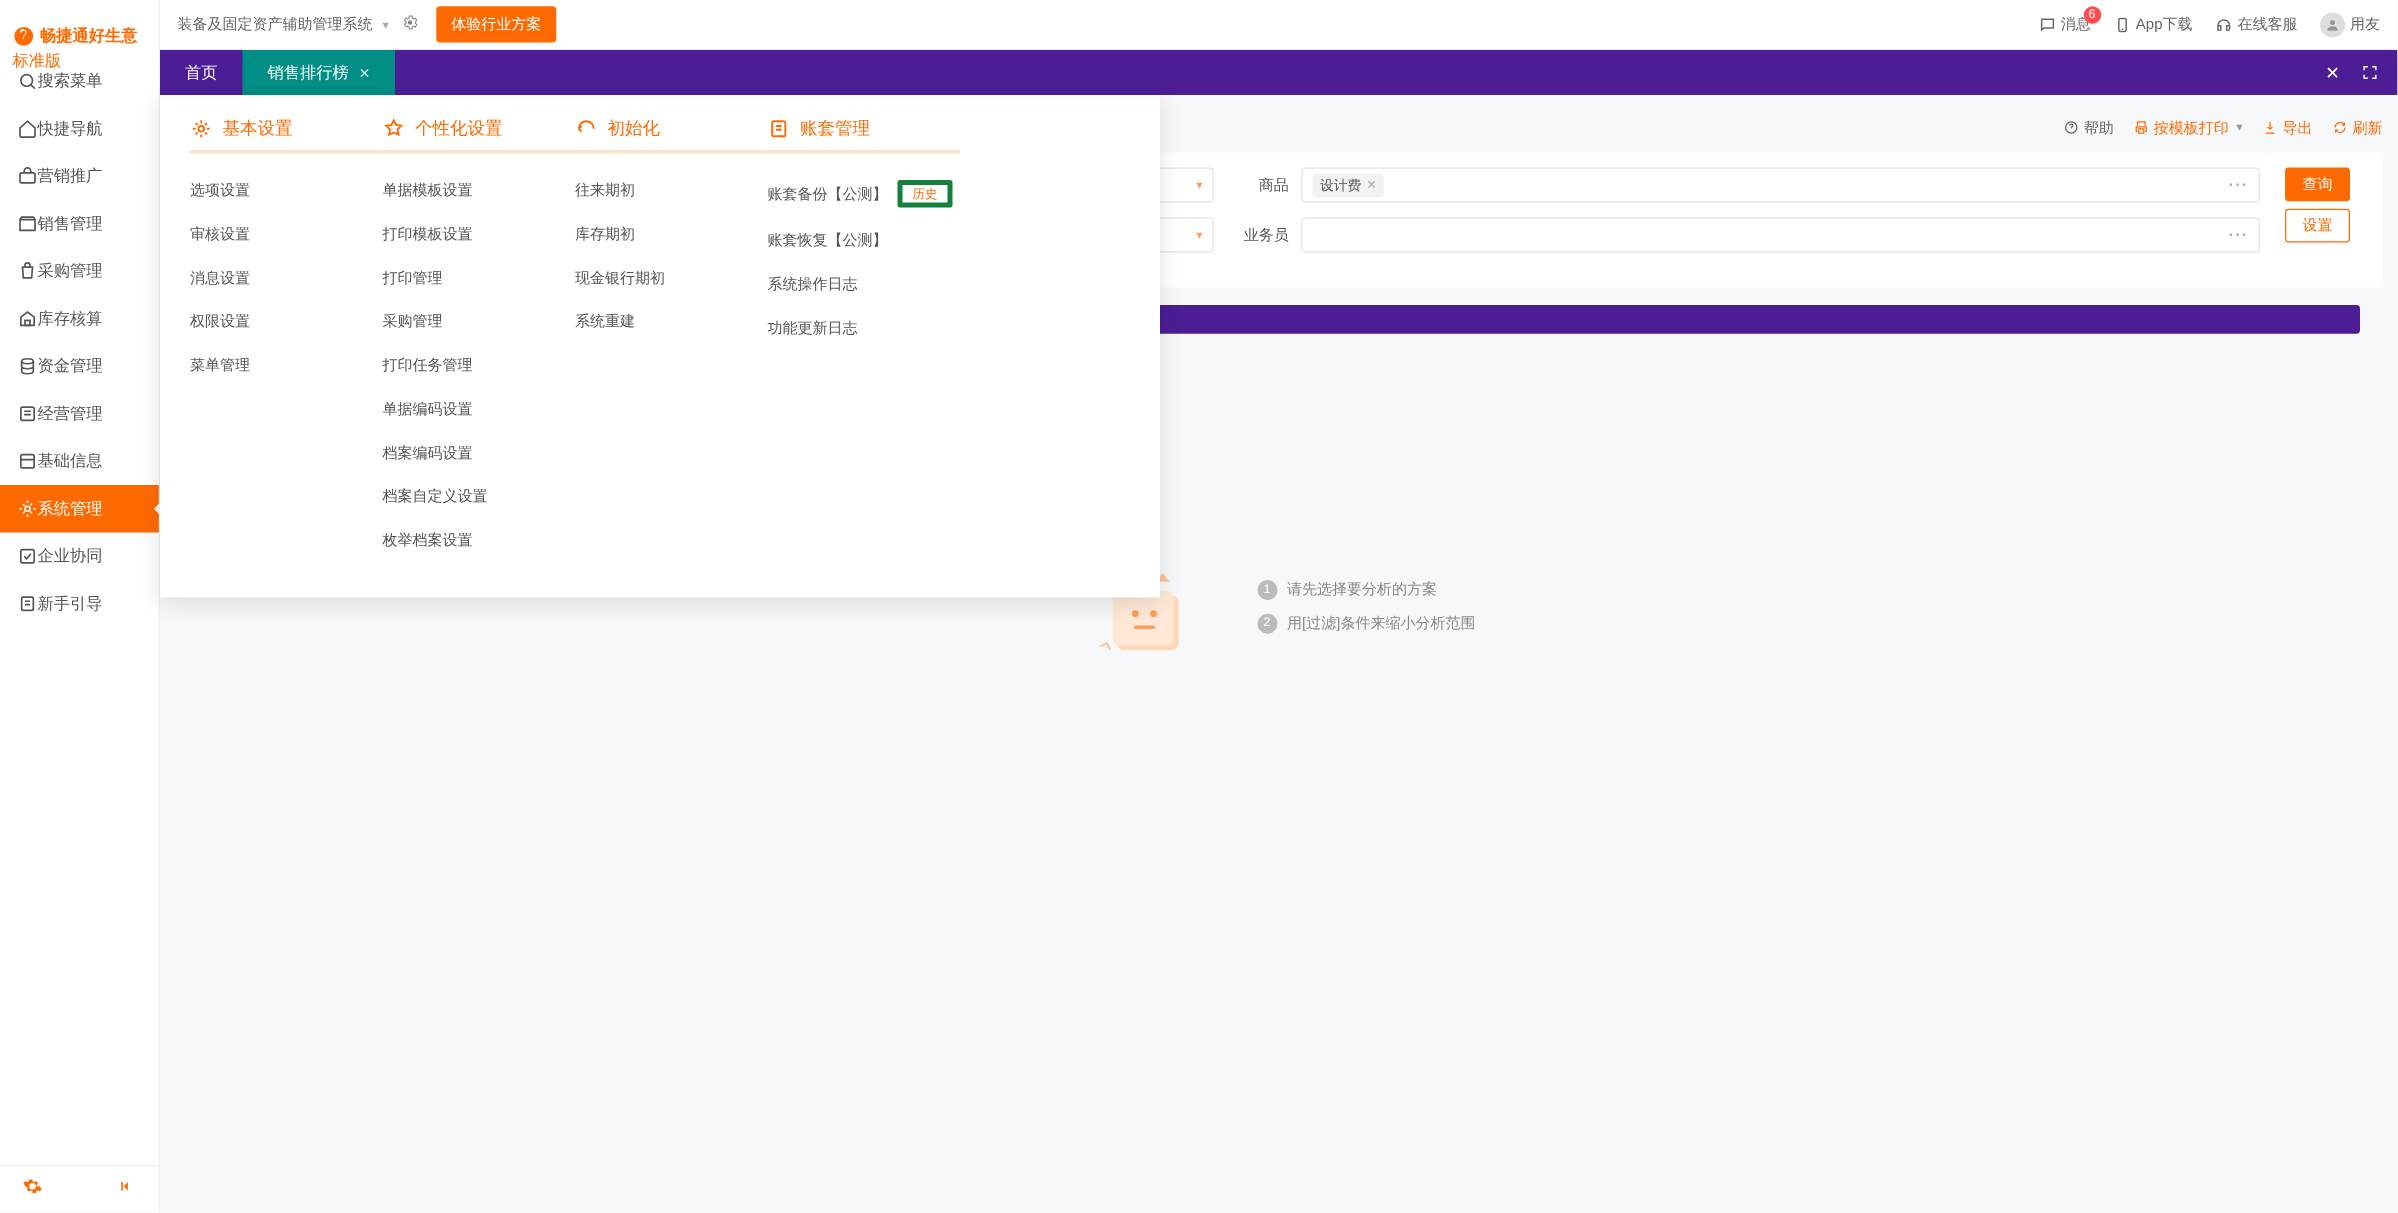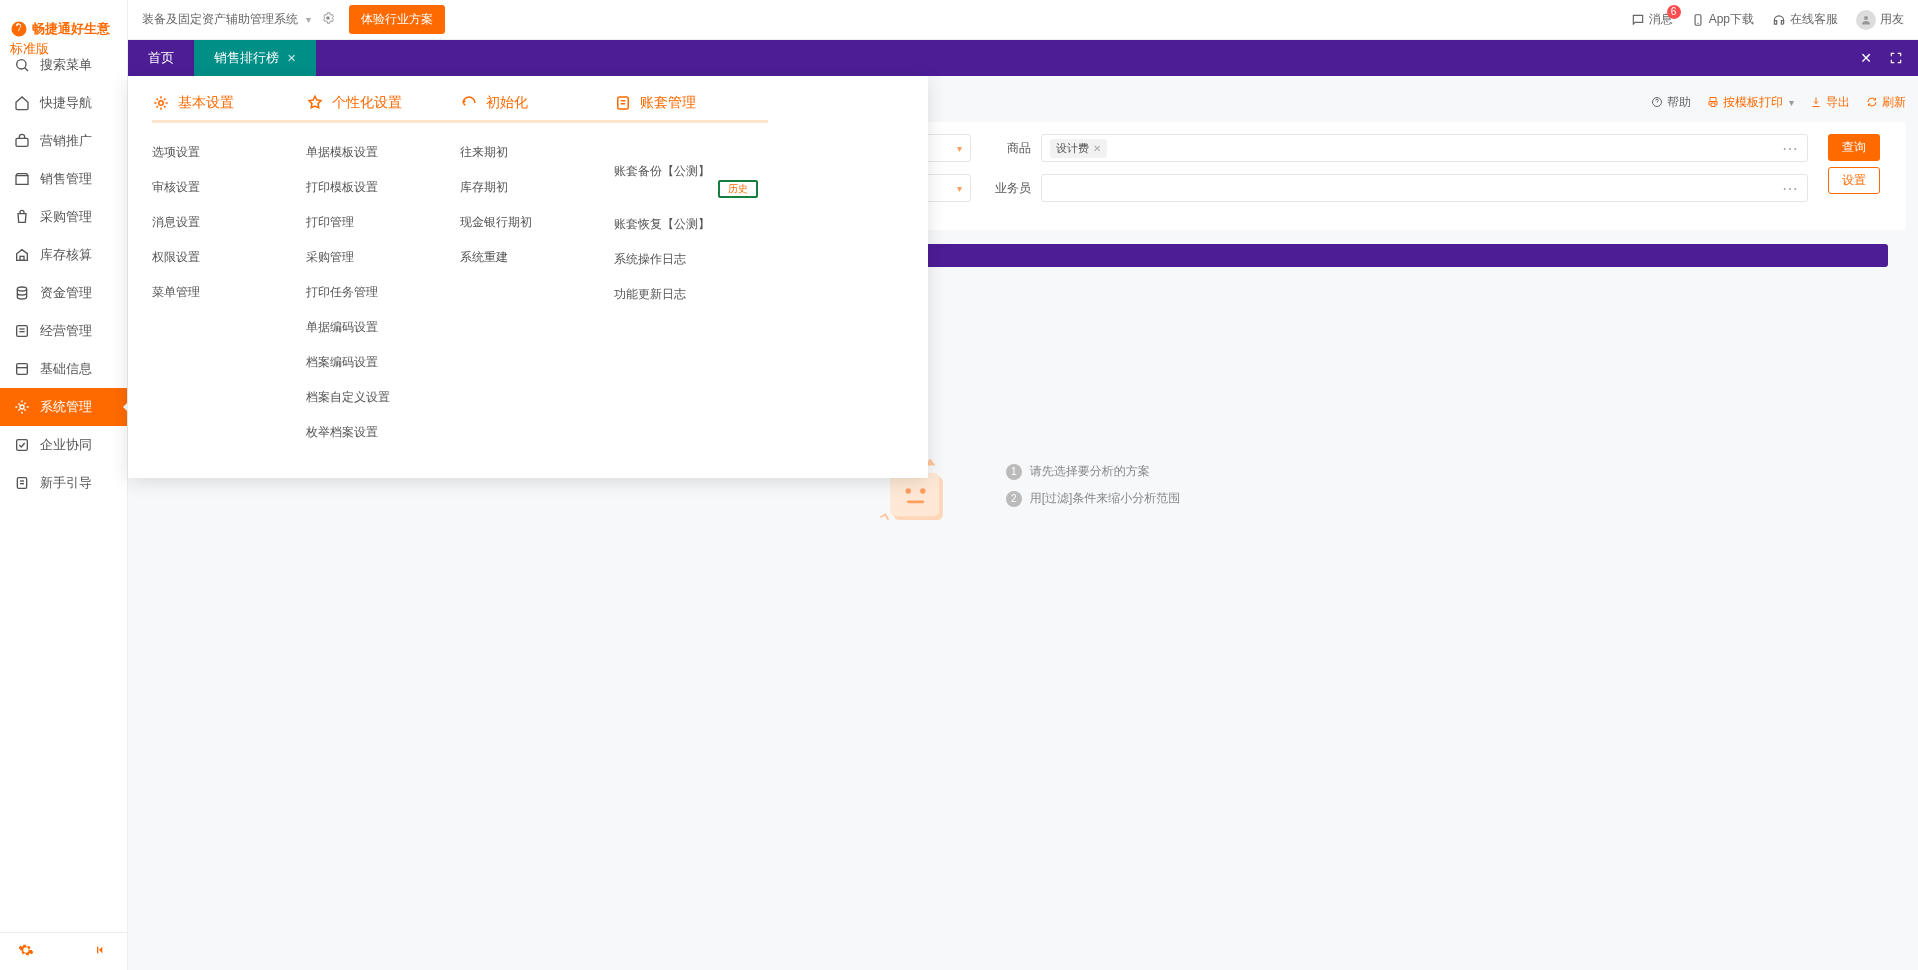--- a/index.html
+++ b/index.html
@@ -6,21 +6,21 @@
     body { background: #f7f8fa; overflow: hidden; width: 1918px; height: 970px; position: relative; }
     
     
     .sidebar { position: absolute; left: 0; top: 0; width: 128px; height: 100%; background: #fff; border-right: 1px solid #eee; display: flex; flex-direction: column; }
     .logo-area { height: 40px; display: flex; align-items: flex-start; padding: 20px 10px; gap: 6px; flex-direction: column; }
     .logo-row { display: flex; align-items: center; gap: 4px; }
     .logo-mark { width: 18px; height: 18px; display: inline-flex; }
     .logo-text { color: #ff6a00; font-size: 13px; font-weight: 600; }
     .logo-sub { color: #ff6a00; font-size: 13px; margin-left: 0; margin-top: -4px; }
     .nav-list { flex: 1; padding-top: 6px; }
-    .nav-item { display: flex; align-items: center; gap: 10px; padding: 10px 14px; font-size: 13px; color: #555; cursor: pointer; position: relative; }
+    .nav-item { display: flex; align-items: center; padding: 10px 14px; font-size: 13px; color: #555; cursor: pointer; position: relative; }
     .nav-item.active { background: #ff6a00; color: #fff; }
     .nav-item.active::after { content: ""; position: absolute; right: -1px; top: 50%; transform: translateY(-50%); border-top: 5px solid transparent; border-bottom: 5px solid transparent; border-right: 5px solid #f7f8fa; }
     .nav-icon { width: 16px; height: 16px; display: inline-flex; align-items: center; justify-content: center; }
     .sidebar-footer { height: 38px; border-top: 1px solid #eee; display: flex; align-items: center; justify-content: space-between; padding: 0 18px; }
     .sidebar-footer .gear, .sidebar-footer .collapse { color: #ff6a00; cursor: pointer; }
 
     
     .topbar { position: absolute; left: 128px; top: 0; right: 0; height: 40px; background: #fff; display: flex; align-items: center; padding: 0 14px; border-bottom: 1px solid #eee; }
     .org-select { display: flex; align-items: center; gap: 8px; font-size: 12px; color: #666; }
     .org-text { max-width: 180px; overflow: hidden; text-overflow: ellipsis; white-space: nowrap; }
@@ -65,21 +65,21 @@
     .empty-steps .step { display: flex; align-items: center; gap: 8px; margin-bottom: 10px; }
     .step-num { width: 16px; height: 16px; border-radius: 50%; background: #bbb; color: #fff; font-size: 10px; display: inline-flex; align-items: center; justify-content: center; }
 
     
     .mega-flyout { position: absolute; left: 128px; top: 76px; width: 800px; background: #fff; box-shadow: 0 4px 18px rgba(0,0,0,.12); z-index: 50; padding: 18px 24px 28px; display: flex; gap: 0; }
     .mega-col { width: 154px; }
     .mega-head { display: flex; align-items: center; gap: 8px; font-size: 14px; color: #ff6a00; font-weight: 500; padding-bottom: 8px; border-bottom: 3px solid #ffe4cc; margin-bottom: 12px; }
     .mega-head .h-ico { width: 18px; height: 18px; }
     .mega-head.lite { color: #555; border-bottom-color: transparent; }
     .mega-item { font-size: 12px; color: #555; padding: 9px 0; cursor: pointer; display: flex; align-items: center; gap: 8px; }
-    .mega-badge { border: 2px solid #15803d; color: #ff6a00; font-size: 10px; padding: 0 8px; border-radius: 2px; margin-top: 36px; }
+    .mega-badge { border: 4px solid #15803d; color: #ff6a00; font-size: 10px; padding: 0 8px; border-radius: 2px; }
 
     
     .filter-flex { display: flex; justify-content: space-between; gap: 20px; }
     .filter-left, .filter-mid { flex: 1; }
     .filter-right { width: 64px; display: flex; align-items: flex-start; }
   </style>
 </head>
 <body>
 
 <div class="sidebar">

